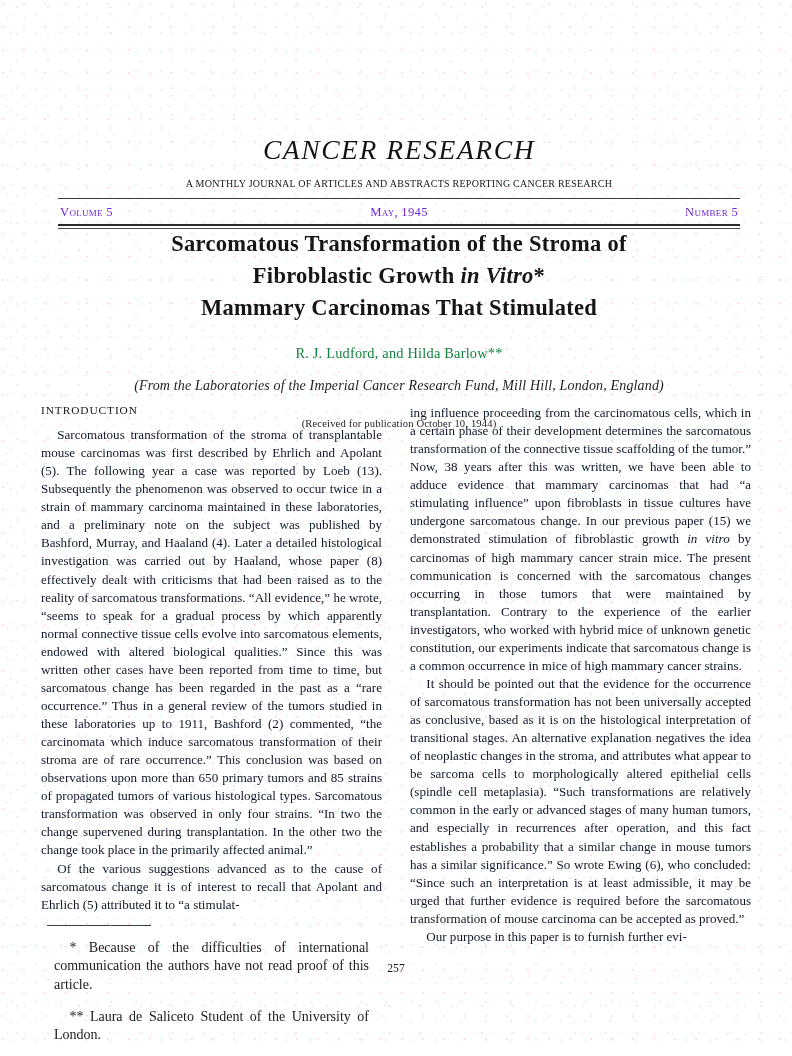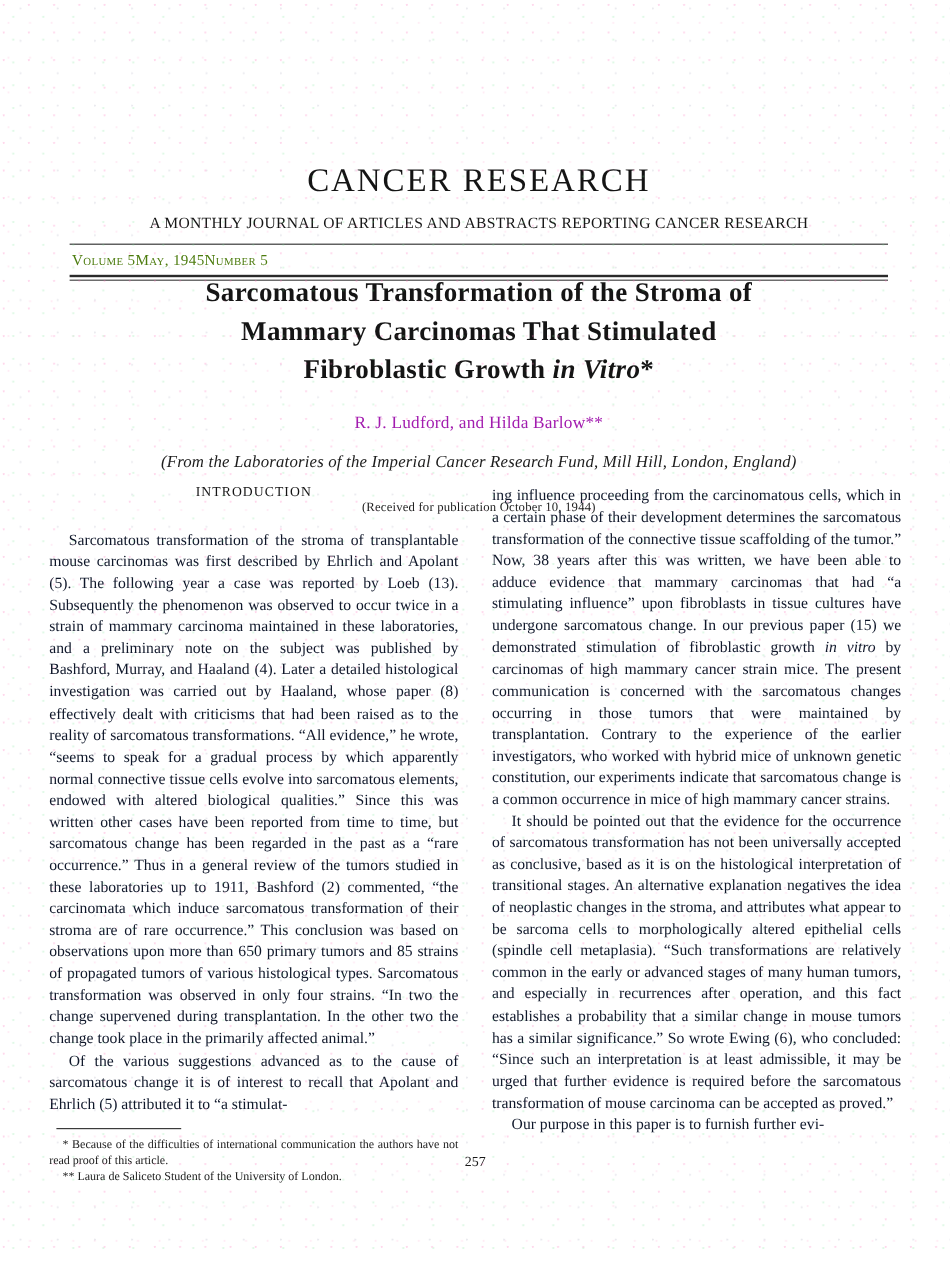--- a/index.html
+++ b/index.html
@@ -45,40 +45,41 @@
     right: 52px;
     top: 136px;
   }
   .journal-title {
     text-align: center;
     font-size: 27.5px;
     letter-spacing: 1.6px;
     font-weight: 400;
     line-height: 1.05;
     color: #141414;
+    font-style: italic;
   }
   .journal-subtitle {
     text-align: center;
-    font-size: 13px;
+    font-size: 10px;
     letter-spacing: 0.25px;
     margin-top: 13px;
     white-space: nowrap;
     color: #161616;
   }
   .rule-thin {
     border-top: 1px solid #3a3a3a;
     margin-top: 9px;
   }
   .issue-line {
     display: flex;
-    justify-content: flex-start;
+    justify-content: space-between;
     align-items: baseline;
     font-size: 12.6px;
     padding: 6px 2px 4px 2px;
-    color: #4d7c0f;
+    color: #6d28d9;
   }
   .smallcaps {
     font-variant: small-caps;
     letter-spacing: 0.3px;
   }
   .issue-center { font-variant: small-caps; letter-spacing: 0.3px; }
   .rule-double {
     border-top: 2px solid #2a2a2a;
     border-bottom: 1px solid #4a4a4a;
     height: 2px;
@@ -97,21 +98,21 @@
     line-height: 1.42;
     letter-spacing: 0.3px;
     font-weight: 700;
     color: #151515;
   }
   .art-title .it { font-style: italic; }
   .authors {
     margin-top: 21px;
     font-size: 14.4px;
     letter-spacing: 0.2px;
-    color: #a21caf;
+    color: #15803d;
   }
   .affiliation {
     margin-top: 16px;
     font-size: 14px;
     font-style: italic;
     letter-spacing: 0.15px;
     color: #1d1d1d;
   }
   .received {
     margin-top: 24px;
@@ -127,24 +128,24 @@
     left: 41px;
     width: 710px;
     display: flex;
     gap: 28px;
   }
   .col {
     width: 341px;
     position: relative;
   }
   .section-head {
-    text-align: center;
+    text-align: left;
     font-size: 11.4px;
     letter-spacing: 0.9px;
-    margin: 0 0 25px 0;
+    margin: 0 0 10px 0;
     color: #151515;
   }
   p.body {
     margin: 0;
     font-size: 13.05px;
     line-height: 1.385;
     text-align: justify;
     text-justify: inter-word;
     text-indent: 1.25em;
     color: #0f172a;
@@ -156,22 +157,22 @@
   
   .footnotes {
     margin-top: 11px;
   }
   .fn-rule {
     width: 104px;
     border-top: 1px solid #3b3b3b;
     margin: 0 0 7px 6px;
   }
   p.footnote {
-    margin: 0;
-    font-size: 10px;
+    margin: 13px;
+    font-size: 14px;
     line-height: 1.33;
     text-align: justify;
     text-indent: 1.1em;
     color: #202020;
   }
 
   
   .folio {
     position: absolute;
     top: 962px;
@@ -195,22 +196,22 @@
       <span class="smallcaps">Volume 5</span>
       <span class="issue-center">May, 1945</span>
       <span class="smallcaps">Number 5</span>
     </div>
     <div class="rule-double"></div>
   </div>
 
   <div class="article-head">
     <div class="art-title">
       <div>Sarcomatous Transformation of the Stroma of</div>
+      <div><span>Fibroblastic Growth </span><span class="it">in Vitro</span><span>*</span></div>
       <div>Mammary Carcinomas That Stimulated</div>
-      <div><span>Fibroblastic Growth </span><span class="it">in Vitro</span><span>*</span></div>
     </div>
     <div class="authors">R. J. Ludford, and Hilda Barlow**</div>
     <div class="affiliation">(From the Laboratories of the Imperial Cancer Research Fund, Mill Hill, London, England)</div>
     <div class="received">(Received for publication October 10, 1944)</div>
   </div>
 
   <div class="columns">
 
     <div class="col">
       <div class="section-head">INTRODUCTION</div>

